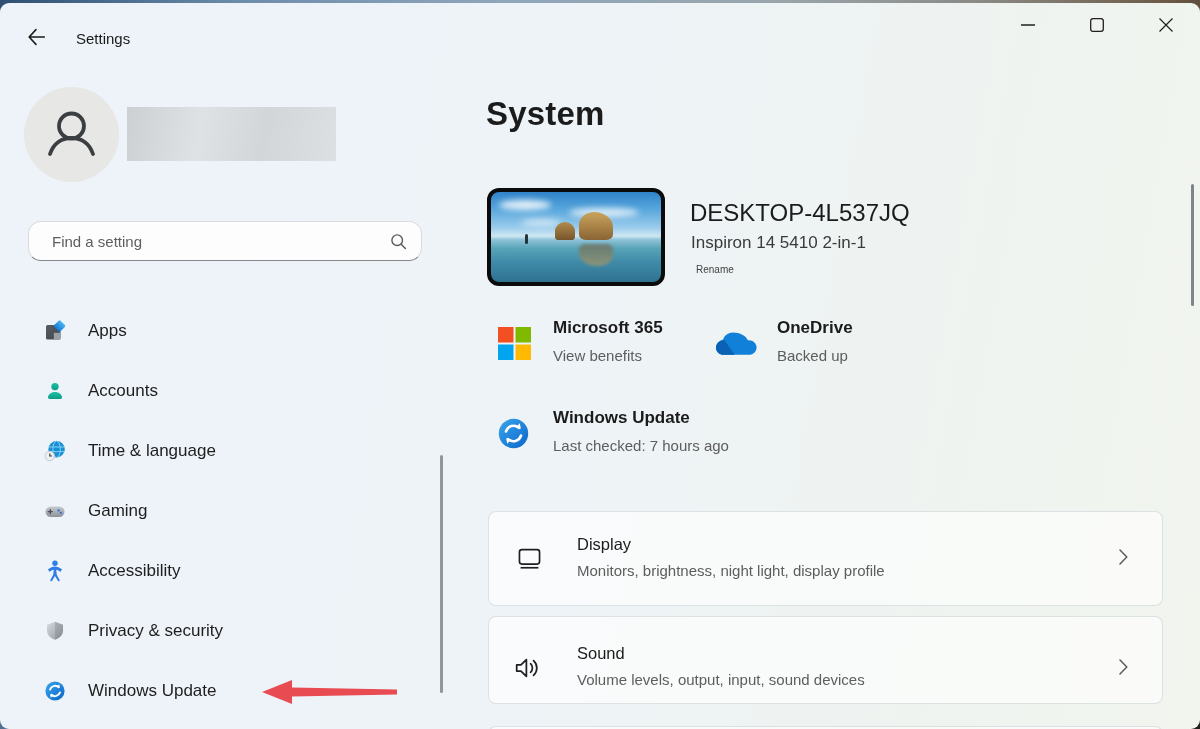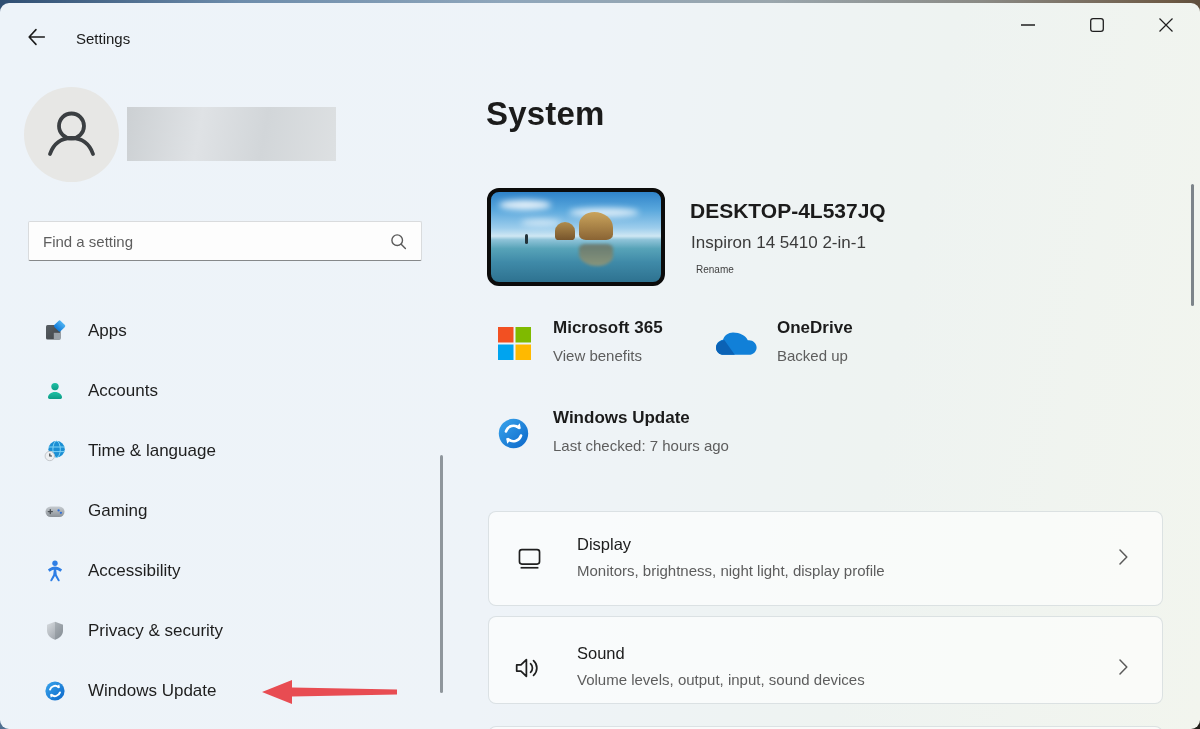--- a/index.html
+++ b/index.html
@@ -17,36 +17,36 @@
   .titlebar { position:absolute; left:0; top:0; right:0; height:60px; }
   .back-btn { position:absolute; left:16px; top:14px; width:40px; height:40px; display:flex; align-items:center; justify-content:center; border-radius:6px; cursor:pointer; }
   .app-title { position:absolute; left:76px; top:27px; font-size:15px; color:#1b1b1b; }
   .caption-controls { position:absolute; right:0; top:0; display:flex; }
   .caption-btn { width:69px; height:44px; display:flex; align-items:center; justify-content:center; }
   
   .avatar { position:absolute; left:24px; top:84px; width:95px; height:95px; border-radius:50%; background:#e7e7e5; display:flex; align-items:center; justify-content:center; }
   .redacted-name { position:absolute; left:127px; top:104px; width:209px; height:54px;
     background:linear-gradient(100deg,#ccd0d3 0%,#dfe2e5 35%,#d2d6d9 65%,#dde0e2 100%); }
   .searchbox { position:absolute; left:28px; top:218px; width:394px; height:40px; background:#fdfdfd;
-    border:1px solid #d9dbdd; border-bottom:1px solid #86888a; border-radius:2px; display:flex; align-items:center; }
+    border:1px solid #d9dbdd; border-bottom:1px solid #86888a; border-radius:13px; display:flex; align-items:center;padding-left:9px; }
   .searchbox input { flex:1; border:none; outline:none; background:transparent; font-size:15px; color:#3a3a3a; padding:0 8px 0 14px; font-family:inherit; }
   .searchbox input::placeholder { color:#5e5e5e; opacity:1; }
   .search-glyph { margin-right:14px; display:flex; }
   .nav { position:absolute; left:16px; top:306px; width:412px; }
   .nav-item { position:absolute; left:0; width:412px; height:44px; border-radius:6px; display:flex; align-items:center; cursor:pointer; }
   .nav-item .nav-icon { width:22px; height:22px; margin-left:28px; display:flex; }
   .nav-item .nav-label { margin-left:22px; font-size:17px; color:#1e1e1e; }
   .side-scrollbar { position:absolute; left:440px; top:452px; width:3px; height:238px; background:#8f969c; border-radius:2px; }
   
   .page-title { position:absolute; left:486px; top:92px; font-size:33px; font-weight:600; color:#1b1b1b; letter-spacing:.2px; }
   .device-thumb { position:absolute; left:487px; top:185px; width:178px; height:98px; border:4px solid #0b0b0b; border-radius:12px; overflow:hidden;
     background:linear-gradient(180deg,#2f83c9 0%,#5aa8dd 20%,#9dcdec 40%,#cfe7f3 49%,#8fc3d8 53%,#57a3b8 63%,#3f8aa8 78%,#2e7290 100%); }
   .cloud { position:absolute; background:rgba(255,255,255,.85); border-radius:50%; filter:blur(3px); }
   .rock { position:absolute; filter:blur(.4px); }
-  .device-name { position:absolute; left:690px; top:196px; font-size:21px; font-weight:700; color:#1b1b1b; }
+  .device-name { position:absolute; left:690px; top:196px; font-size:24px; font-weight:400; color:#1b1b1b; }
   .device-model { position:absolute; left:691px; top:230px; font-size:17px; color:#3b3b3b; }
   .rename-link { position:absolute; left:696px; top:261px; font-size:10px; color:#414141; cursor:pointer; }
   .badge { position:absolute; display:flex; }
   .badge .b-icon { display:flex; }
   .b-title { font-size:17px; font-weight:700; color:#1b1b1b; }
   .b-sub { font-size:15px; color:#5d5d5d; margin-top:9px; }
   .card { position:absolute; left:488px; width:675px; background:rgba(255,255,255,.62); border:1px solid rgba(150,165,172,.30); border-radius:8px; cursor:pointer; }
   .card .c-icon { position:absolute; left:26px; display:flex; }
   .card .c-title { position:absolute; left:88px; font-size:16.5px; color:#1c1c1c; }
   .card .c-sub { position:absolute; left:88px; font-size:15px; color:#5d5d5d; }

